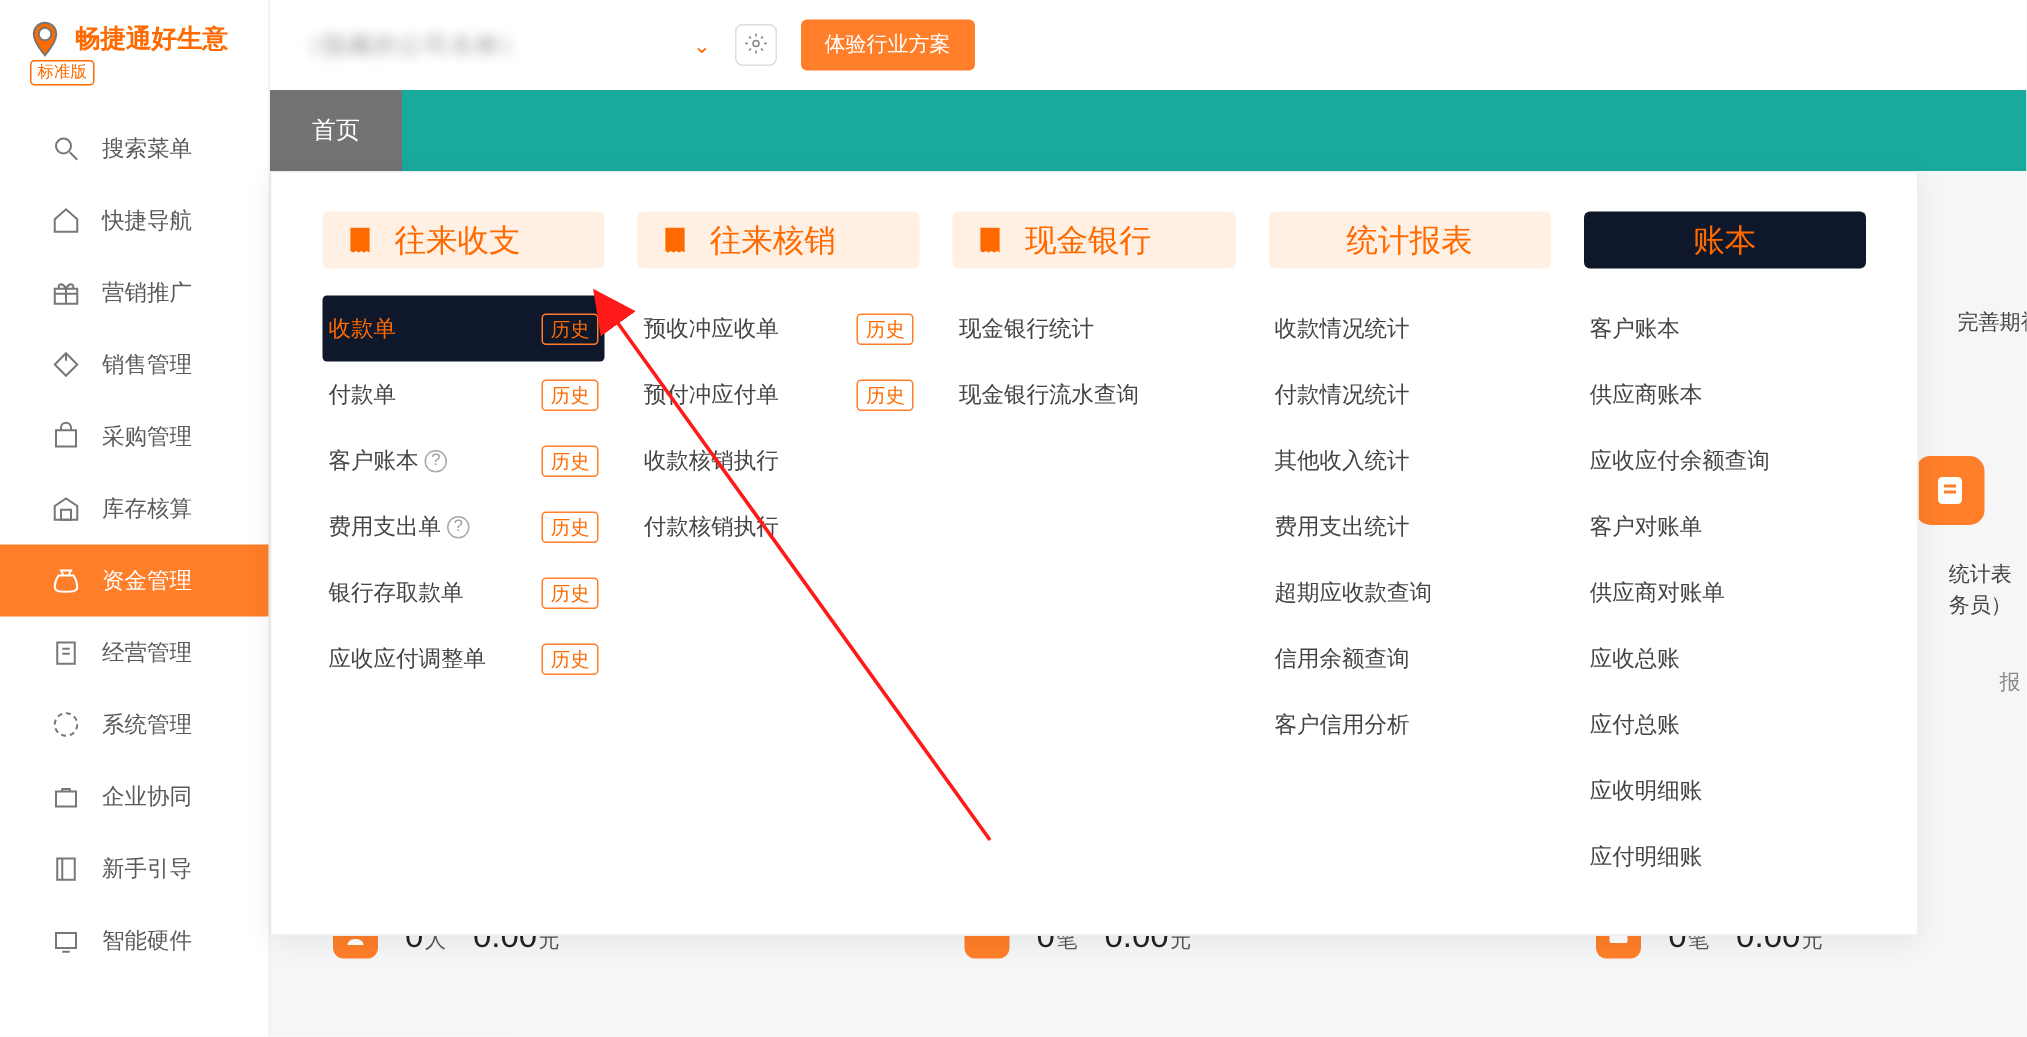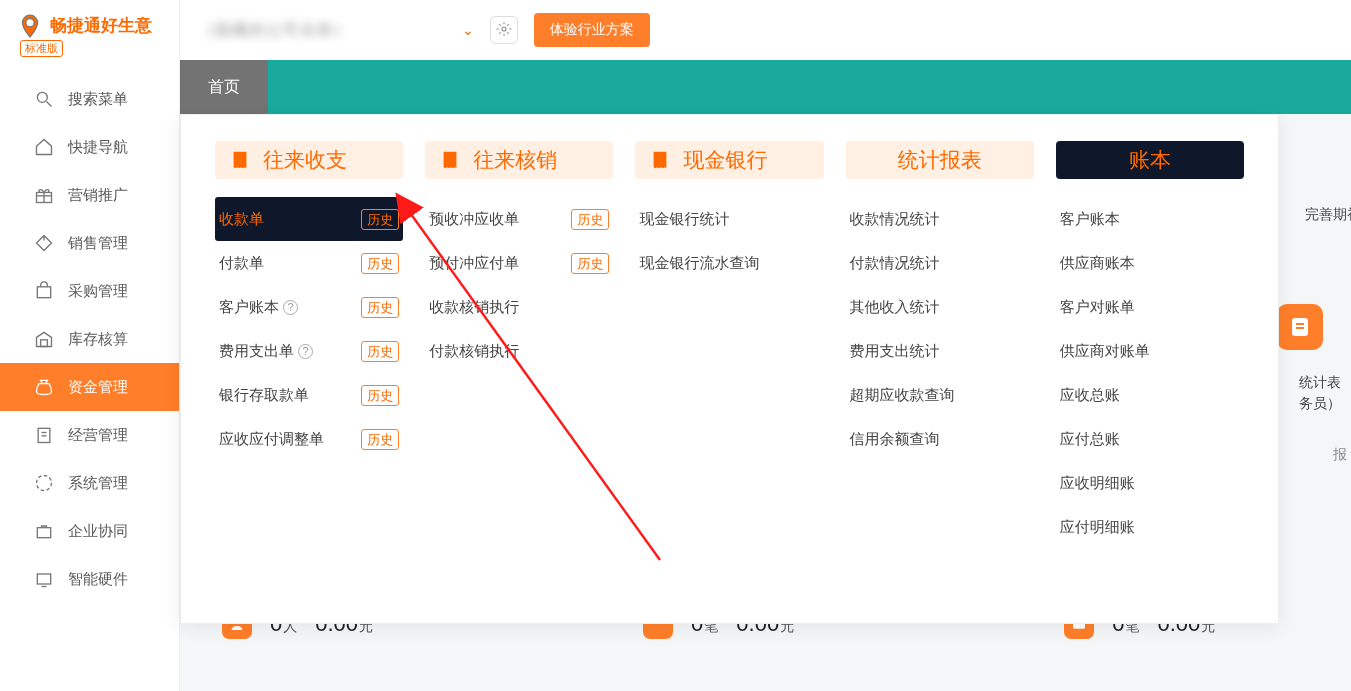--- a/index.html
+++ b/index.html
@@ -183,20 +183,29 @@
     <div class="nav-item">
       <span class="nav-icon">
           <svg viewBox="0 0 24 24">
             <rect x="4" y="8" width="16" height="12"></rect>
             <path d="M9 8V6h6v2"></path>
           </svg>
         </span>
       <span class="nav-label">企业协同</span>
     </div>
 
+    <div class="nav-item">
+      <span class="nav-icon">
+          <svg viewBox="0 0 24 24">
+            <rect x="5" y="4" width="14" height="17"></rect>
+            <line x1="9" y1="4" x2="9" y2="21"></line>
+          </svg>
+        </span>
+      <span class="nav-label">新手引导</span>
+    </div>
 
     <div class="nav-item">
       <span class="nav-icon">
           <svg viewBox="0 0 24 24">
             <rect x="4" y="6" width="16" height="12"></rect>
             <line x1="9" y1="21" x2="15" y2="21"></line>
           </svg>
         </span>
       <span class="nav-label">智能硬件</span>
     </div>
@@ -379,31 +388,37 @@
       </div>
     <div class="row">
         <span class="row-label">费用支出统计</span>
       </div>
     <div class="row">
         <span class="row-label">超期应收款查询</span>
       </div>
     <div class="row">
         <span class="row-label">信用余额查询</span>
       </div>
+    <div class="row">
+        <span class="row-label">客户信用分析</span>
+      </div>
   </div>
 
   <div class="col">
     <div class="col-hd pale">
       <span class="col-title">账本</span>
     </div>
     <div class="row">
         <span class="row-label">客户账本</span>
       </div>
     <div class="row">
         <span class="row-label">供应商账本</span>
+      </div>
+    <div class="row">
+        <span class="row-label">应收应付余额查询</span>
       </div>
     <div class="row">
         <span class="row-label">客户对账单</span>
       </div>
     <div class="row">
         <span class="row-label">供应商对账单</span>
       </div>
     <div class="row">
         <span class="row-label">应收总账</span>
       </div>

